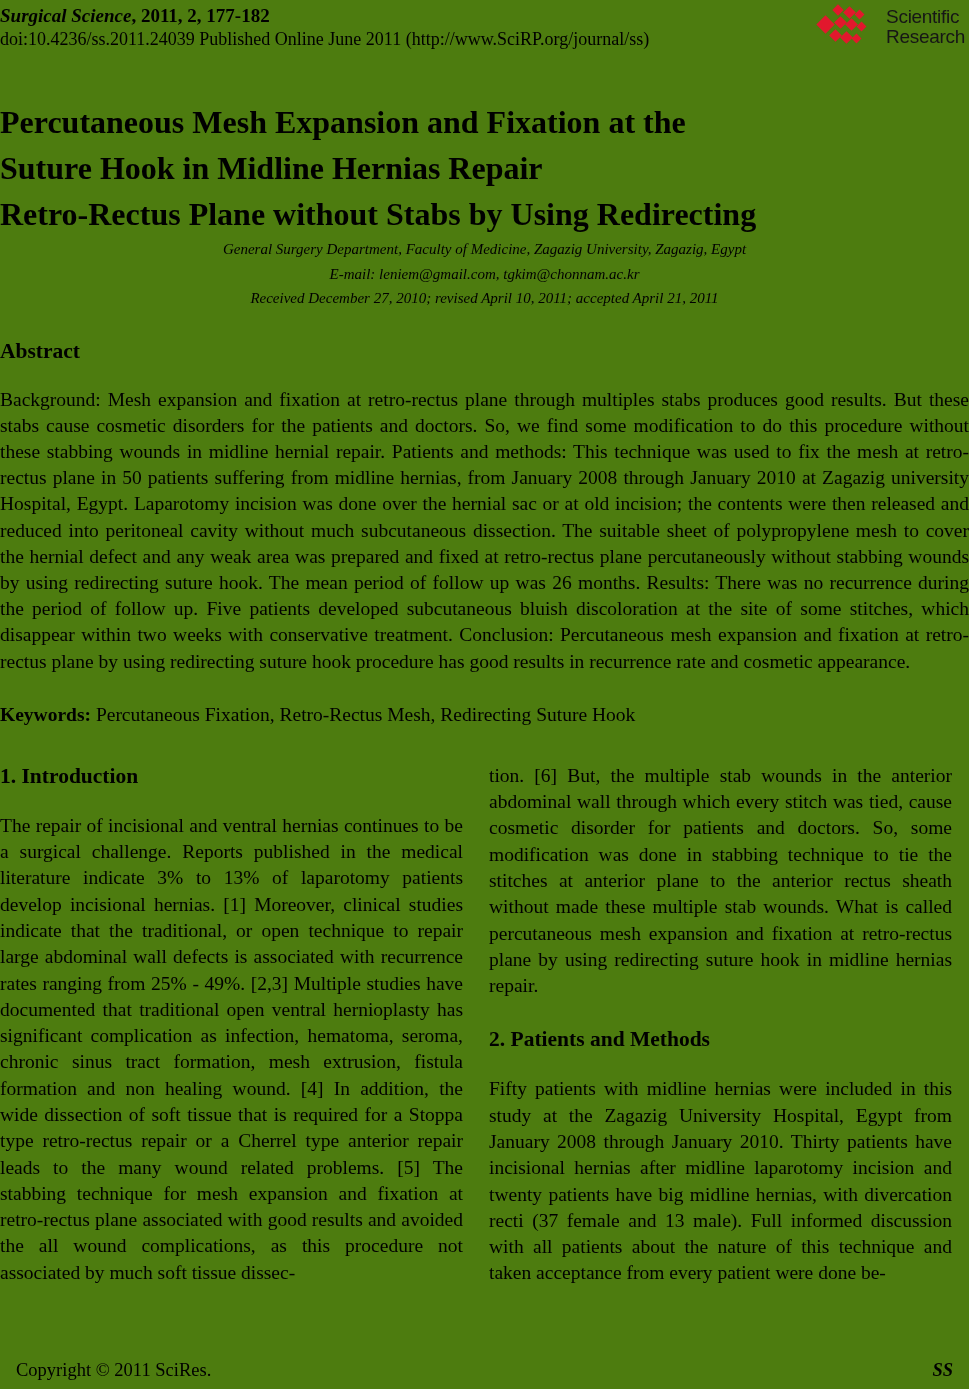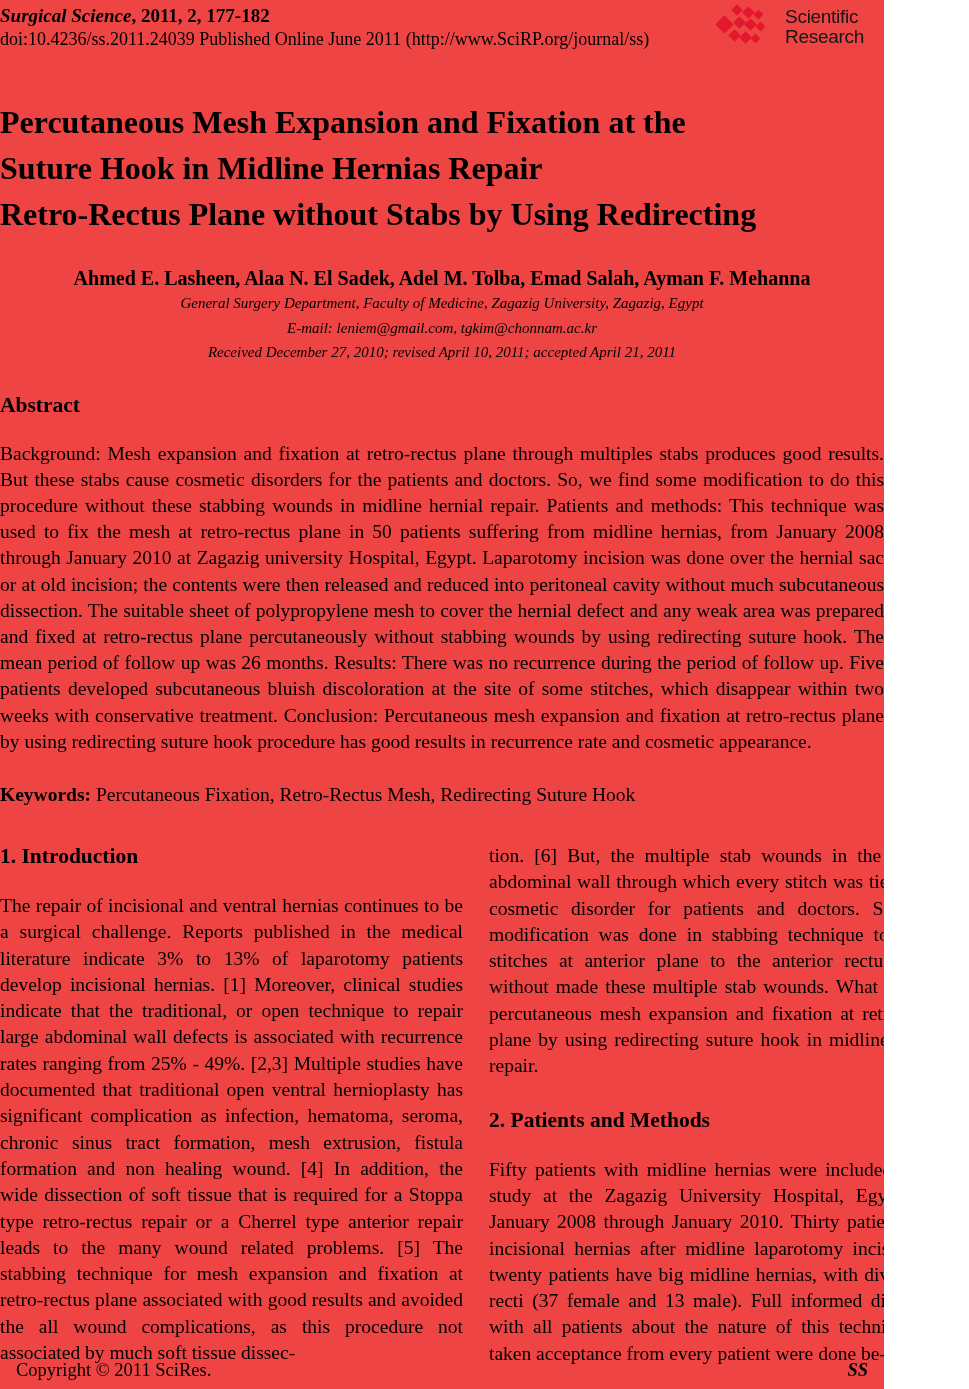--- a/index.html
+++ b/index.html
@@ -1,30 +1,30 @@
 <!DOCTYPE html>
 <html><head>
 <meta charset="utf-8">
 <style>
   html,body{margin:0;padding:0;background:#ffffff;}
   .page{
     position:relative;
-    width:884px;height:1389px;
-    background:#ef4444;
+    width:969px;height:1389px;
+    background:#4d7c0f;
     font-family:"Liberation Serif", serif;
     color:#000;
     overflow:hidden;
     box-sizing:border-box;
   }
   
   .header{display:flex;justify-content:space-between;align-items:flex-start;padding-top:4px;}
   .header-left .jline{font-size:19px;font-weight:bold;line-height:24px;}
   .header-left .journal-name{font-style:italic;}
   .header-left .doi-line{font-size:18px;line-height:23px;}
-  .logo{display:flex;align-items:center;gap:17px;padding-right:20px;}
+  .logo{display:flex;align-items:center;gap:17px;padding-right:4px;}
   .diamond-cluster{position:relative;width:52px;height:46px;flex:0 0 auto;}
   .diamond{position:absolute;background:#e2182d;transform:rotate(45deg);}
   .d1{left:17px;top:2px;width:8px;height:8px;}
   .d2{left:28px;top:4px;width:9px;height:9px;}
   .d3{left:39px;top:7px;width:7px;height:7px;}
   .d4{left:2px;top:14px;width:13px;height:13px;}
   .d5{left:19px;top:14px;width:9px;height:9px;}
   .d6{left:30px;top:16px;width:9px;height:9px;}
   .d7{left:41px;top:19px;width:7px;height:7px;}
   .d8{left:14px;top:27px;width:9px;height:9px;}
@@ -80,21 +80,20 @@
       </div>
     </div>
   </div>
 
   <div class="title">
     <div>Percutaneous Mesh Expansion and Fixation at the</div>
     <div>Suture Hook in Midline Hernias Repair</div>
     <div>Retro-Rectus Plane without Stabs by Using Redirecting</div>
   </div>
 
-  <div class="authors">Ahmed E. Lasheen, Alaa N. El Sadek, Adel M. Tolba, Emad Salah, Ayman F. Mehanna</div>
   <div class="meta">General Surgery Department, Faculty of Medicine, Zagazig University, Zagazig, Egypt</div>
   <div class="meta">E-mail: leniem@gmail.com, tgkim@chonnam.ac.kr</div>
   <div class="meta">Received December 27, 2010; revised April 10, 2011; accepted April 21, 2011</div>
 
   <div class="abstract-heading">Abstract</div>
   <div class="abstract-text">Background: Mesh expansion and fixation at retro-rectus plane through multiples stabs produces good results. But these stabs cause cosmetic disorders for the patients and doctors. So, we find some modification to do this procedure without these stabbing wounds in midline hernial repair. Patients and methods: This technique was used to fix the mesh at retro-rectus plane in 50 patients suffering from midline hernias, from January 2008 through January 2010 at Zagazig university Hospital, Egypt. Laparotomy incision was done over the hernial sac or at old incision; the contents were then released and reduced into peritoneal cavity without much subcutaneous dissection. The suitable sheet of polypropylene mesh to cover the hernial defect and any weak area was prepared and fixed at retro-rectus plane percutaneously without stabbing wounds by using redirecting suture hook. The mean period of follow up was 26 months. Results: There was no recurrence during the period of follow up. Five patients developed subcutaneous bluish discoloration at the site of some stitches, which disappear within two weeks with conservative treatment. Conclusion: Percutaneous mesh expansion and fixation at retro-rectus plane by using redirecting suture hook procedure has good results in recurrence rate and cosmetic appearance.</div>
 
   <div class="keywords"><span class="kw-label">Keywords:</span> <span>Percutaneous Fixation, Retro-Rectus Mesh, Redirecting Suture Hook</span></div>
 
   <div class="columns">

